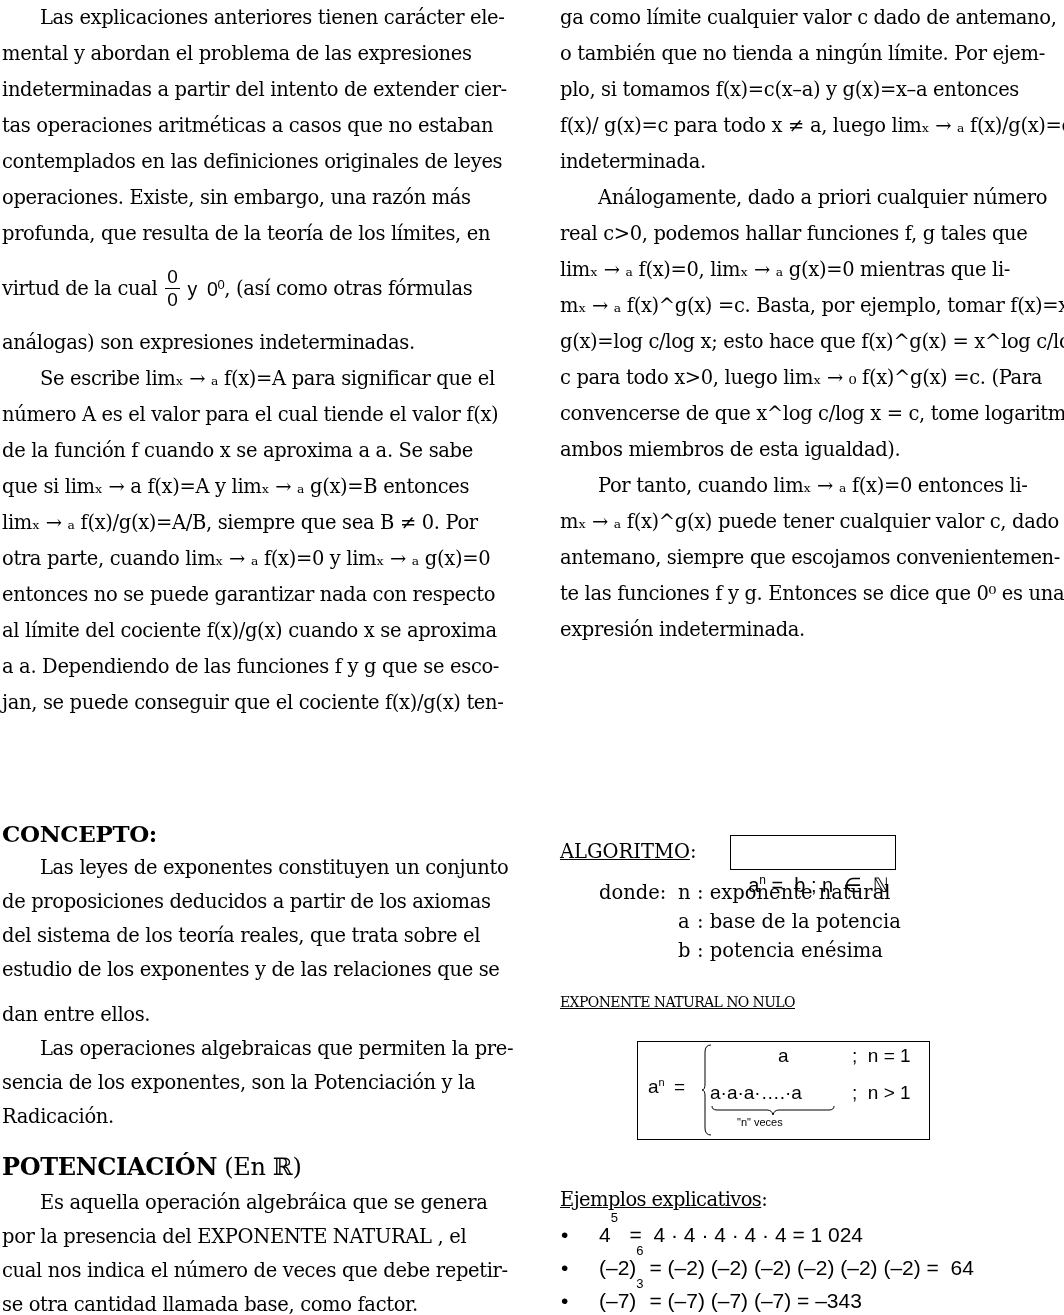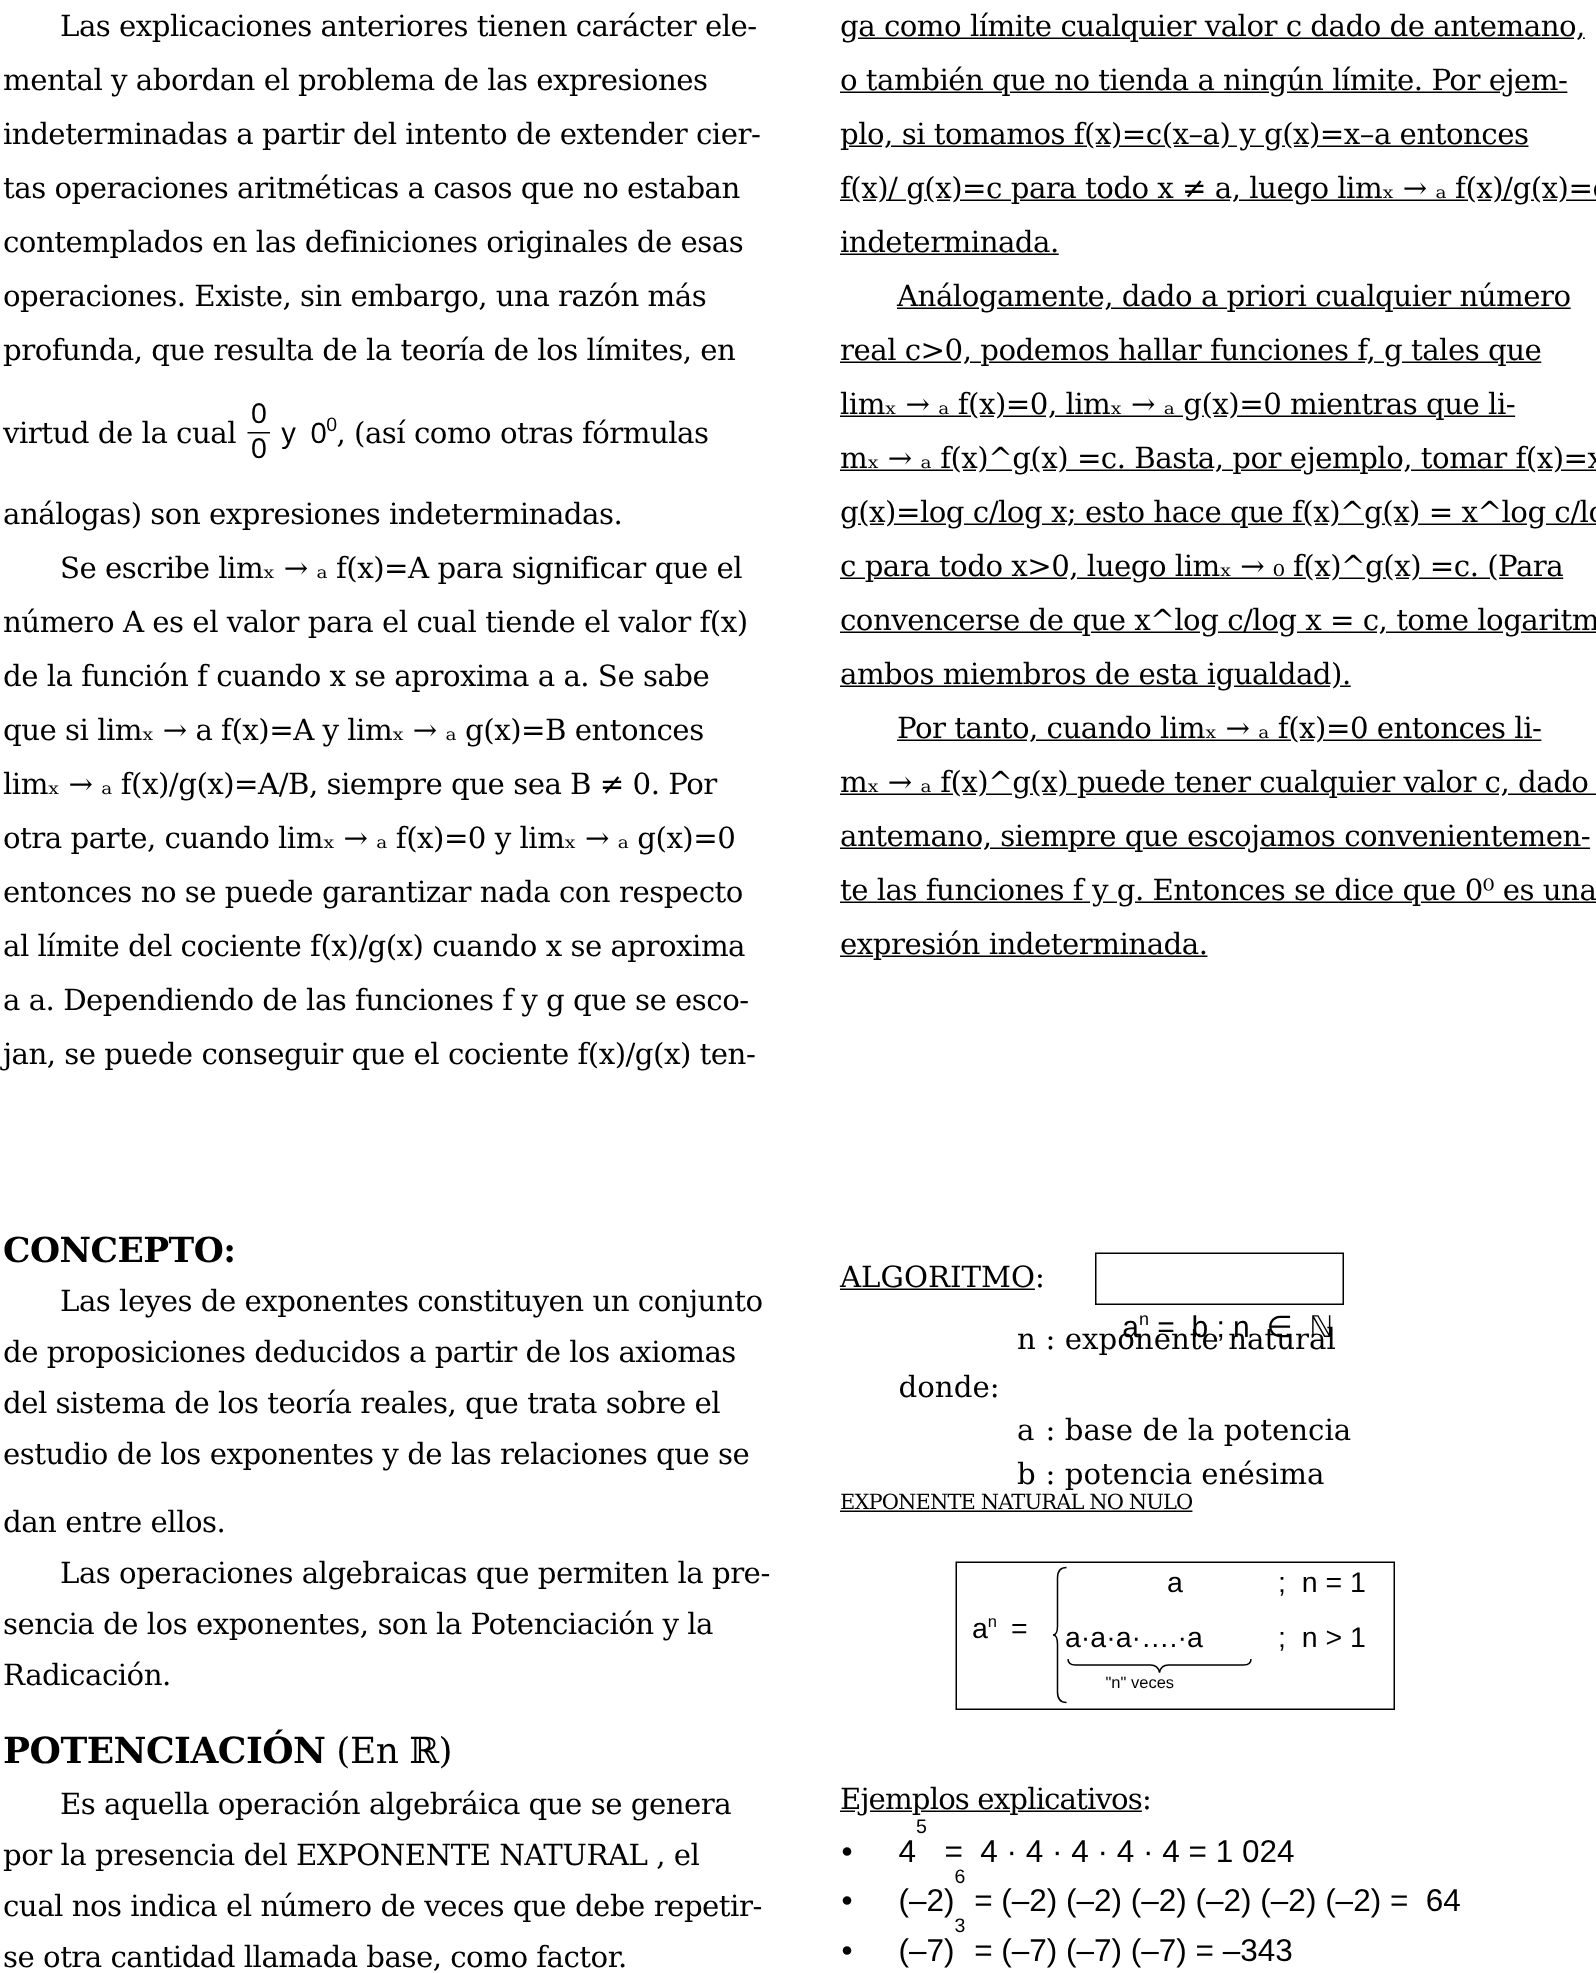--- a/index.html
+++ b/index.html
@@ -23,21 +23,21 @@
   .ex { font-family:"Liberation Sans", sans-serif; font-size:21px; letter-spacing:0; }
 </style>
 </head>
 <body>
 
 <div class="col col-left" style="top:0;">
   <div class="line indent">Las explicaciones anteriores tienen carácter ele-</div>
   <div class="line">mental y abordan el problema de las expresiones</div>
   <div class="line">indeterminadas a partir del intento de extender cier-</div>
   <div class="line">tas operaciones aritméticas a casos que no estaban</div>
-  <div class="line">contemplados en las definiciones originales de esas</div>
+  <div class="line">contemplados en las definiciones originales de leyes</div>
   <div class="line">operaciones. Existe, sin embargo, una razón más</div>
   <div class="line">profunda, que resulta de la teoría de los límites, en</div>
   <div style="height:73px; display:flex; align-items:center; white-space:nowrap;text-align:right;">
     <span>virtud de la cual</span>
     <span class="frac">
       <span class="num">0</span>
       <span>0</span>
     </span>
     <span class="sans">y</span>
     <span class="sans" style="margin-left:10px;">
@@ -51,21 +51,21 @@
   <div class="line">de la función f cuando x se aproxima a a. Se sabe</div>
   <div class="line">que si limₓ → a f(x)=A y limₓ → ₐ g(x)=B entonces</div>
   <div class="line">limₓ → ₐ f(x)/g(x)=A/B, siempre que sea B ≠ 0. Por</div>
   <div class="line">otra parte, cuando limₓ → ₐ f(x)=0 y limₓ → ₐ g(x)=0</div>
   <div class="line">entonces no se puede garantizar nada con respecto</div>
   <div class="line">al límite del cociente  f(x)/g(x) cuando x se aproxima</div>
   <div class="line">a a. Dependiendo de las funciones f y g  que se esco-</div>
   <div class="line">jan, se puede conseguir que el cociente f(x)/g(x) ten-</div>
 </div>
 
-<div class="col col-right" style="top:0;text-decoration:underline;">
+<div class="col col-right" style="top:0;">
   <div class="line">ga como límite cualquier valor c dado de antemano,</div>
   <div class="line">o también que no tienda a ningún límite. Por ejem-</div>
   <div class="line">plo, si tomamos f(x)=c(x–a) y g(x)=x–a entonces</div>
   <div class="line">f(x)/ g(x)=c para todo x ≠ a, luego limₓ → ₐ f(x)/g(x)=c.</div>
   <div class="line last">indeterminada.</div>
   <div class="line indent">Análogamente, dado a priori cualquier número</div>
   <div class="line">real c&gt;0, podemos hallar funciones f, g tales que</div>
   <div class="line">limₓ → ₐ f(x)=0,  limₓ → ₐ g(x)=0  mientras  que  li-</div>
   <div class="line">mₓ → ₐ f(x)^g(x) =c. Basta, por ejemplo, tomar f(x)=x y</div>
   <div class="line">g(x)=log c/log x; esto hace que f(x)^g(x) = x^log c/log x =</div>
@@ -103,21 +103,21 @@
 </div>
 
 <div class="abs" style="left:560px; top:840px; font-size:19.5px;">
   <span class="u">ALGORITMO</span><span>:</span>
 </div>
 <div class="abs box sans" style="left:730px; top:835px; height:33px; padding:0 6px; font-size:20px; line-height:33px; white-space:pre;">
   <span>a</span><sup style="font-size:12px;">n</sup><span> =  b ; n  ∈  ℕ</span>
 </div>
 <div class="abs" style="left:599px; top:878px; font-size:19.5px; line-height:29px;">
   <div style="display:flex;">
-    <span style="width:79px;margin-top:32px;">donde:</span>
+    <span style="width:79px;">donde:</span>
     <span style="width:19px;">n</span>
     <span>: exponente natural</span>
   </div>
   <div style="display:flex;">
     <span style="width:79px;"></span>
     <span style="width:19px;">a</span>
     <span>: base de la potencia</span>
   </div>
   <div style="display:flex;">
     <span style="width:79px;"></span>

